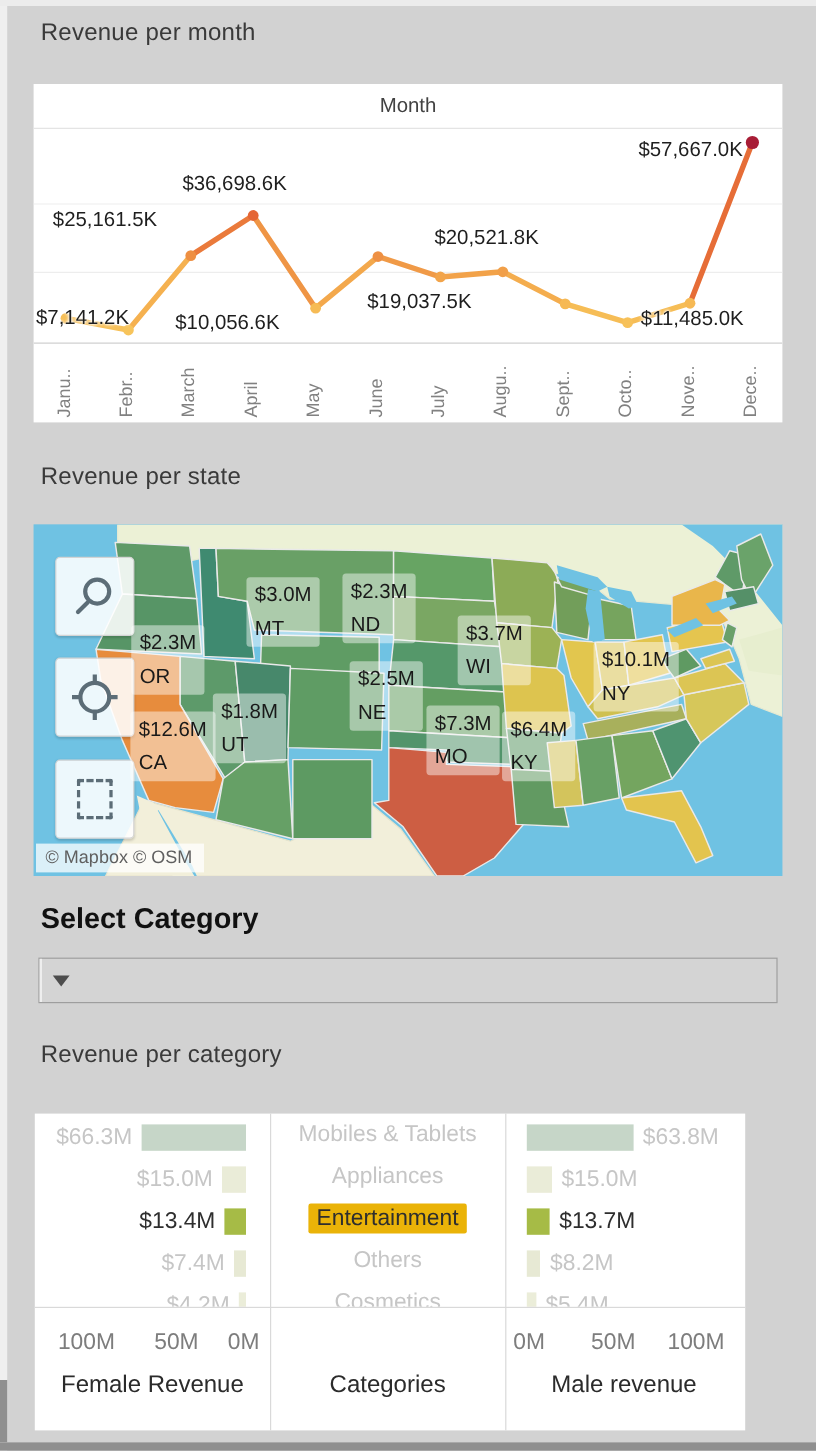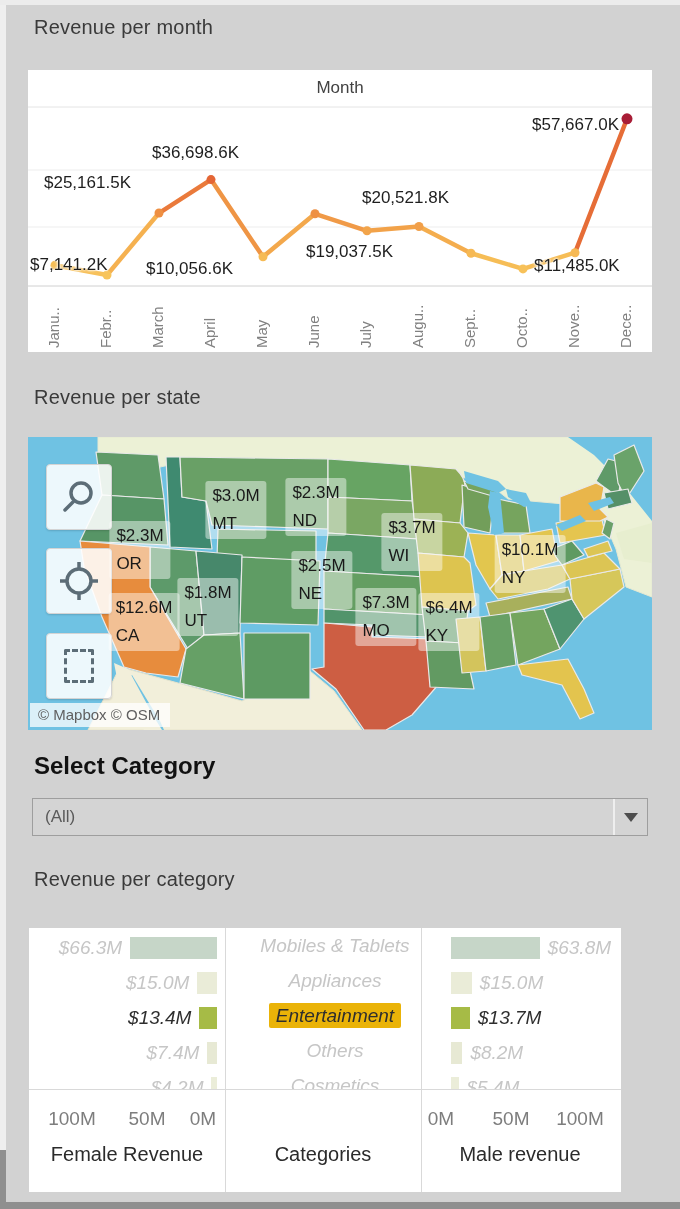--- a/index.html
+++ b/index.html
@@ -45,21 +45,21 @@
     box-sizing:border-box;display:flex;align-items:center;}
   #dropdown-value{flex:1;color:#5a5a5a;font-size:17px;padding-left:12px;}
   #dropdown-arrow-cell{width:32px;align-self:stretch;border-left:2px solid #eee;
     display:flex;align-items:center;justify-content:center;}
   .tri-down{width:0;height:0;border-left:7px solid transparent;border-right:7px solid transparent;
     border-top:9px solid #4d4d4d;}
 
   
   #cat-panel{left:29px;top:928px;width:592px;height:264px;}
   #cat-rows{position:absolute;left:0;top:0;width:592px;height:161px;overflow:hidden;}
-  .cat-row{position:absolute;left:12px;width:592px;height:35px;font-style:italic;}
+  .cat-row{position:absolute;left:0;width:592px;height:35px;}
   .cat-val{position:absolute;top:7px;font-size:19px;white-space:nowrap;}
   .cat-bar{position:absolute;top:7px;height:22px;}
   .cat-name{position:absolute;top:5px;left:196px;width:196px;text-align:center;font-size:19px;}
   .cat-name span{padding:2px 7px;border-radius:2px;}
   .col-divider{position:absolute;top:0;width:1px;height:264px;background:#d9d9d9;}
   #cat-axis-divider{position:absolute;left:0;top:161px;width:592px;height:1px;background:#d9d9d9;}
   .axis-tick{position:absolute;top:180px;font-size:19px;color:#7d7d7d;transform:translateX(-50%);}
   .cat-footer{position:absolute;top:215px;font-size:20px;color:#2b2b2b;transform:translateX(-50%);white-space:nowrap;}
   .faded-txt{color:#c6c6c6;}
   .sel-txt{color:#2e2e2e;}
@@ -263,21 +263,20 @@
       <div class="map-label" style="left: 421px; top: 156px;">
         <div>$6.4M</div>
         <div>KY</div>
       </div>
     </div>
   <div class="abs" id="map-attrib">© Mapbox © OSM</div>
 </div>
 
 <div class="abs sec-title-bold" style="left:34px;top:752px;">Select Category</div>
 <div class="abs" id="dropdown">
-  <div id="dropdown-value">(All)</div>
   <div id="dropdown-arrow-cell">
     <div class="tri-down"></div>
   </div>
 </div>
 
 <div class="abs sec-title" style="left:34px;top:868px;">Revenue per category</div>
 
 <div class="abs panel" id="cat-panel">
   <div id="cat-rows">
       <div class="cat-row" style="top: 2px;">

